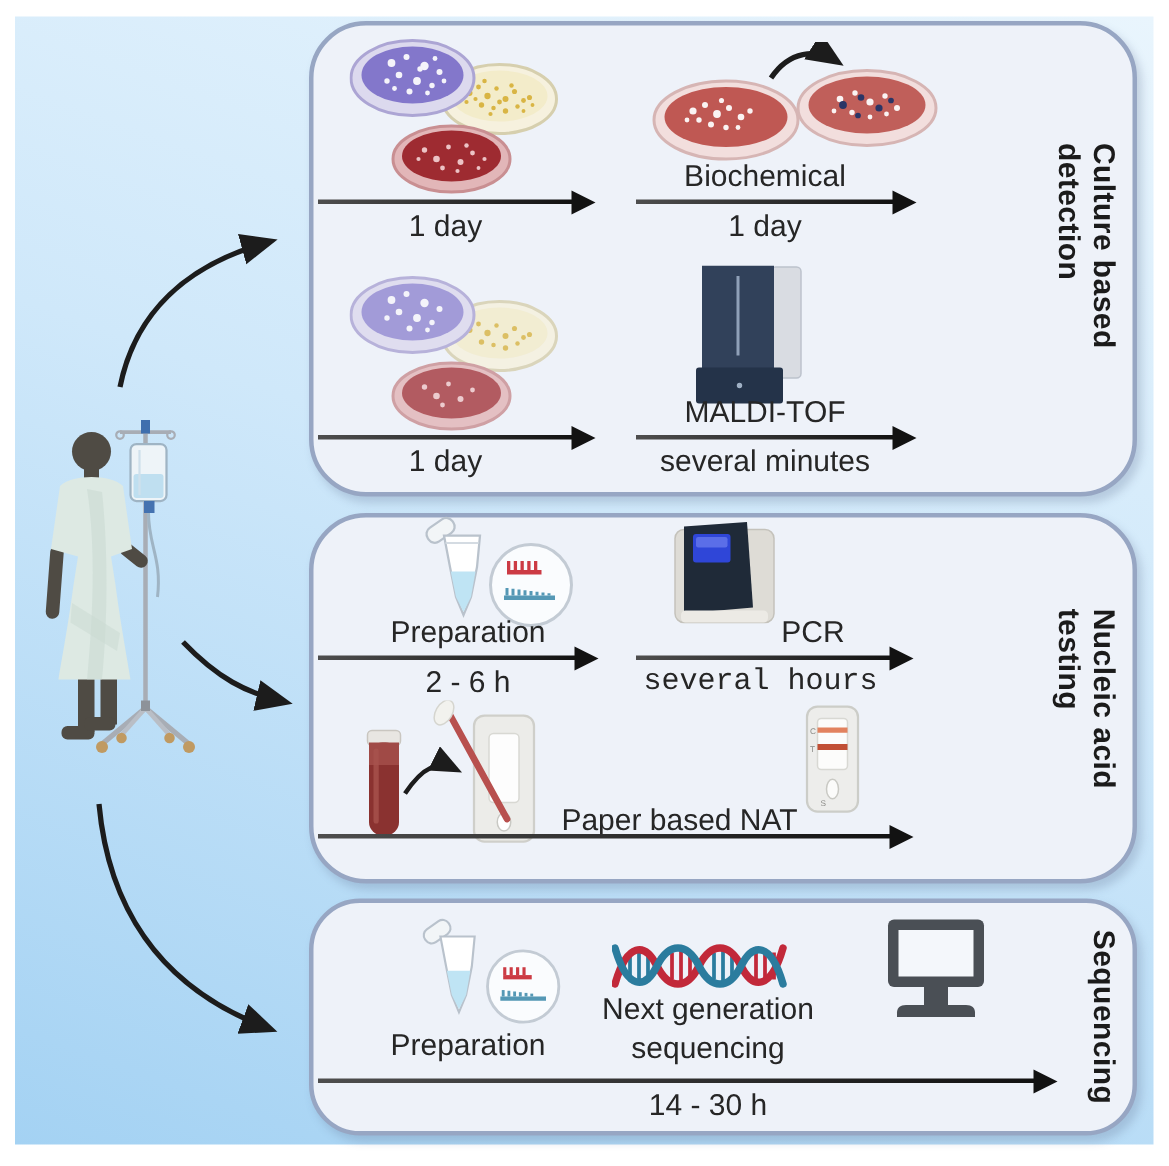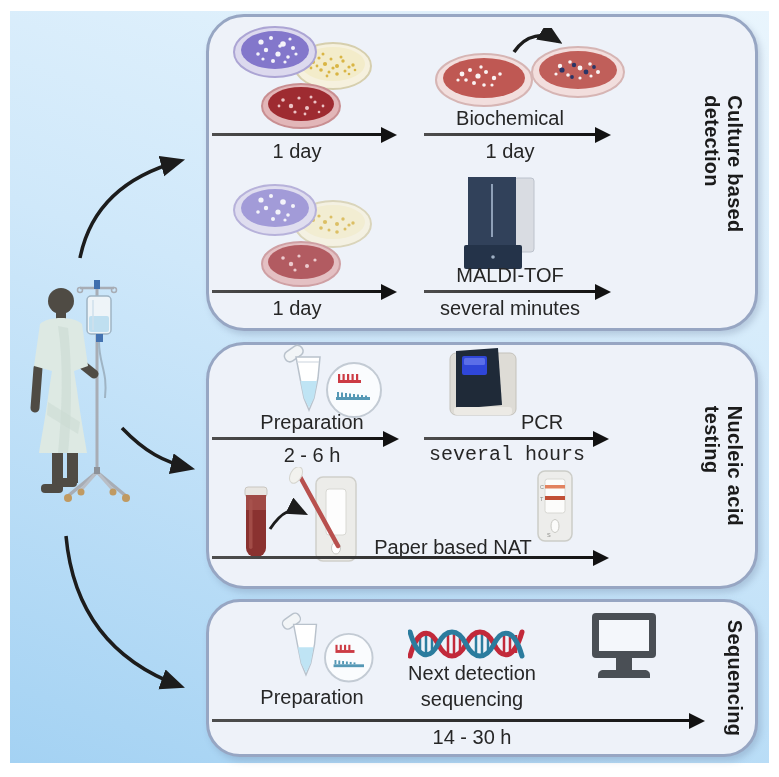--- a/index.html
+++ b/index.html
@@ -367,21 +367,21 @@
       <line x1="74" y1="7" x2="74" y2="29" stroke="#2b7c9e"></line>
       <line x1="80" y1="9" x2="80" y2="27" stroke="#2b7c9e"></line>
       <line x1="96" y1="9" x2="96" y2="27" stroke="#c2293a"></line>
       <line x1="102" y1="7" x2="102" y2="29" stroke="#c2293a"></line>
       <line x1="108" y1="9" x2="108" y2="27" stroke="#c2293a"></line>
     </g>
     <path d="M2,30 C10,2 22,2 30,18 C38,34 50,34 58,18 C66,2 78,2 86,18 C94,34 106,34 114,6" fill="none" stroke="#c2293a" stroke-width="5" stroke-linecap="round"></path>
     <path d="M2,6 C10,34 22,34 30,18 C38,2 50,2 58,18 C66,34 78,34 86,18 C94,2 106,2 114,30" fill="none" stroke="#2b7c9e" stroke-width="5" stroke-linecap="round"></path>
   </svg>
 
-  <div class="abs step" style="left:387px;top:662px;width:170px;">Next detection</div>
+  <div class="abs step" style="left:387px;top:662px;width:170px;">Next generation</div>
   <div class="abs step" style="left:387px;top:688px;width:170px;">sequencing</div>
 
   <svg class="abs" style="left:587px;top:612px;" width="76" height="72" viewBox="0 0 76 72">
     <rect x="5" y="1" width="64" height="45" rx="4" fill="#4a4f55"></rect>
     <rect x="12" y="8" width="50" height="31" fill="#f4f7fb"></rect>
     <rect x="29" y="46" width="16" height="12" fill="#4a4f55"></rect>
     <path d="M17,58 L57,58 C61,58 63,60 63,63 L63,66 L11,66 L11,63 C11,60 13,58 17,58 Z" fill="#4a4f55"></path>
   </svg>
 
 

